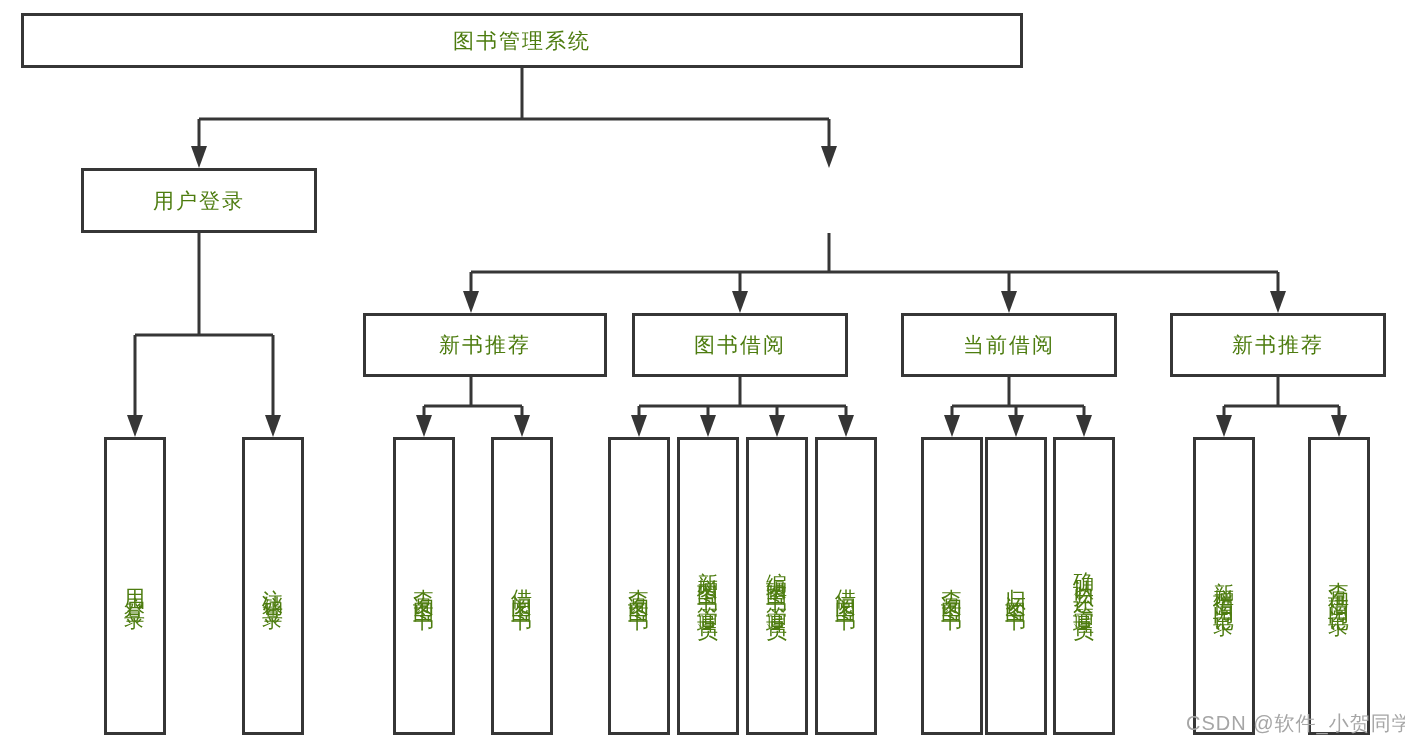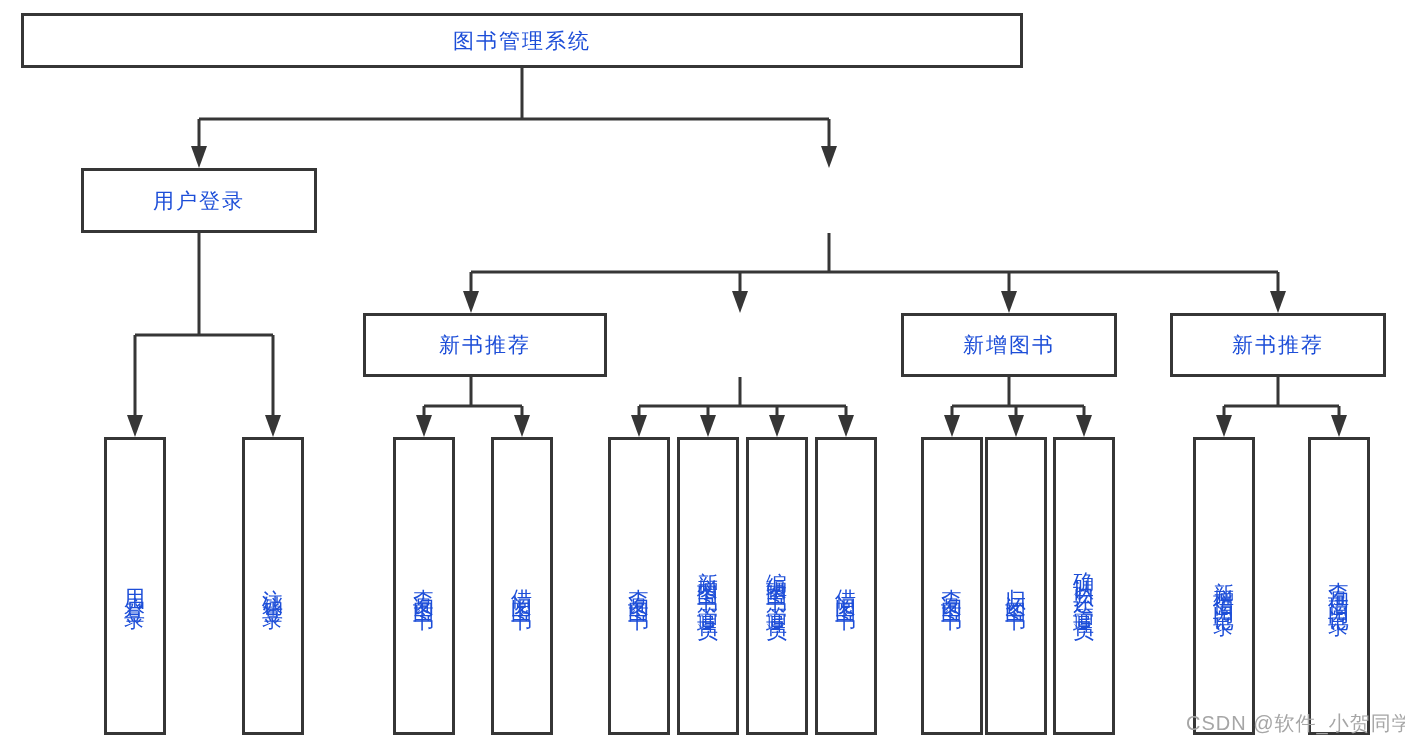--- a/index.html
+++ b/index.html
@@ -15,21 +15,21 @@
     position: absolute;
     left: 0; top: 0;
     width: 1405px; height: 747px;
     z-index: 1;
   }
   .node {
     position: absolute;
     box-sizing: border-box;
     background: #ffffff;
     border: 3px solid #363636;
-    color: #1d4ed8;
+    color: #4d7c0f;
     display: flex;
     align-items: center;
     justify-content: center;
     z-index: 2;
     font-size: 21px;
     letter-spacing: 2px;
   }
   .hnode { text-align: center; }
   .vnode span {
     writing-mode: vertical-rl;
@@ -115,21 +115,22 @@
       <polygon points="1216,415 1232,415 1224,437"></polygon>
       <polygon points="1331,415 1347,415 1339,437"></polygon>
     </g>
   </svg>
 
   <div class="node hnode n-root">图书管理系统</div>
 
   <div class="node hnode n-l1a">用户登录</div>
 
   <div class="node hnode n-l2a">新书推荐</div>
-  <div class="node hnode n-l2c">新增图书</div>
+  <div class="node hnode n-l2b">图书借阅</div>
+  <div class="node hnode n-l2c">当前借阅</div>
   <div class="node hnode n-l2d">新书推荐</div>
 
   <div class="node vnode leaf n-f01">
     <span>用户登录</span>
   </div>
   <div class="node vnode leaf n-f02">
     <span>注销登录</span>
   </div>
   <div class="node vnode leaf n-f03">
     <span>查询图书</span>

